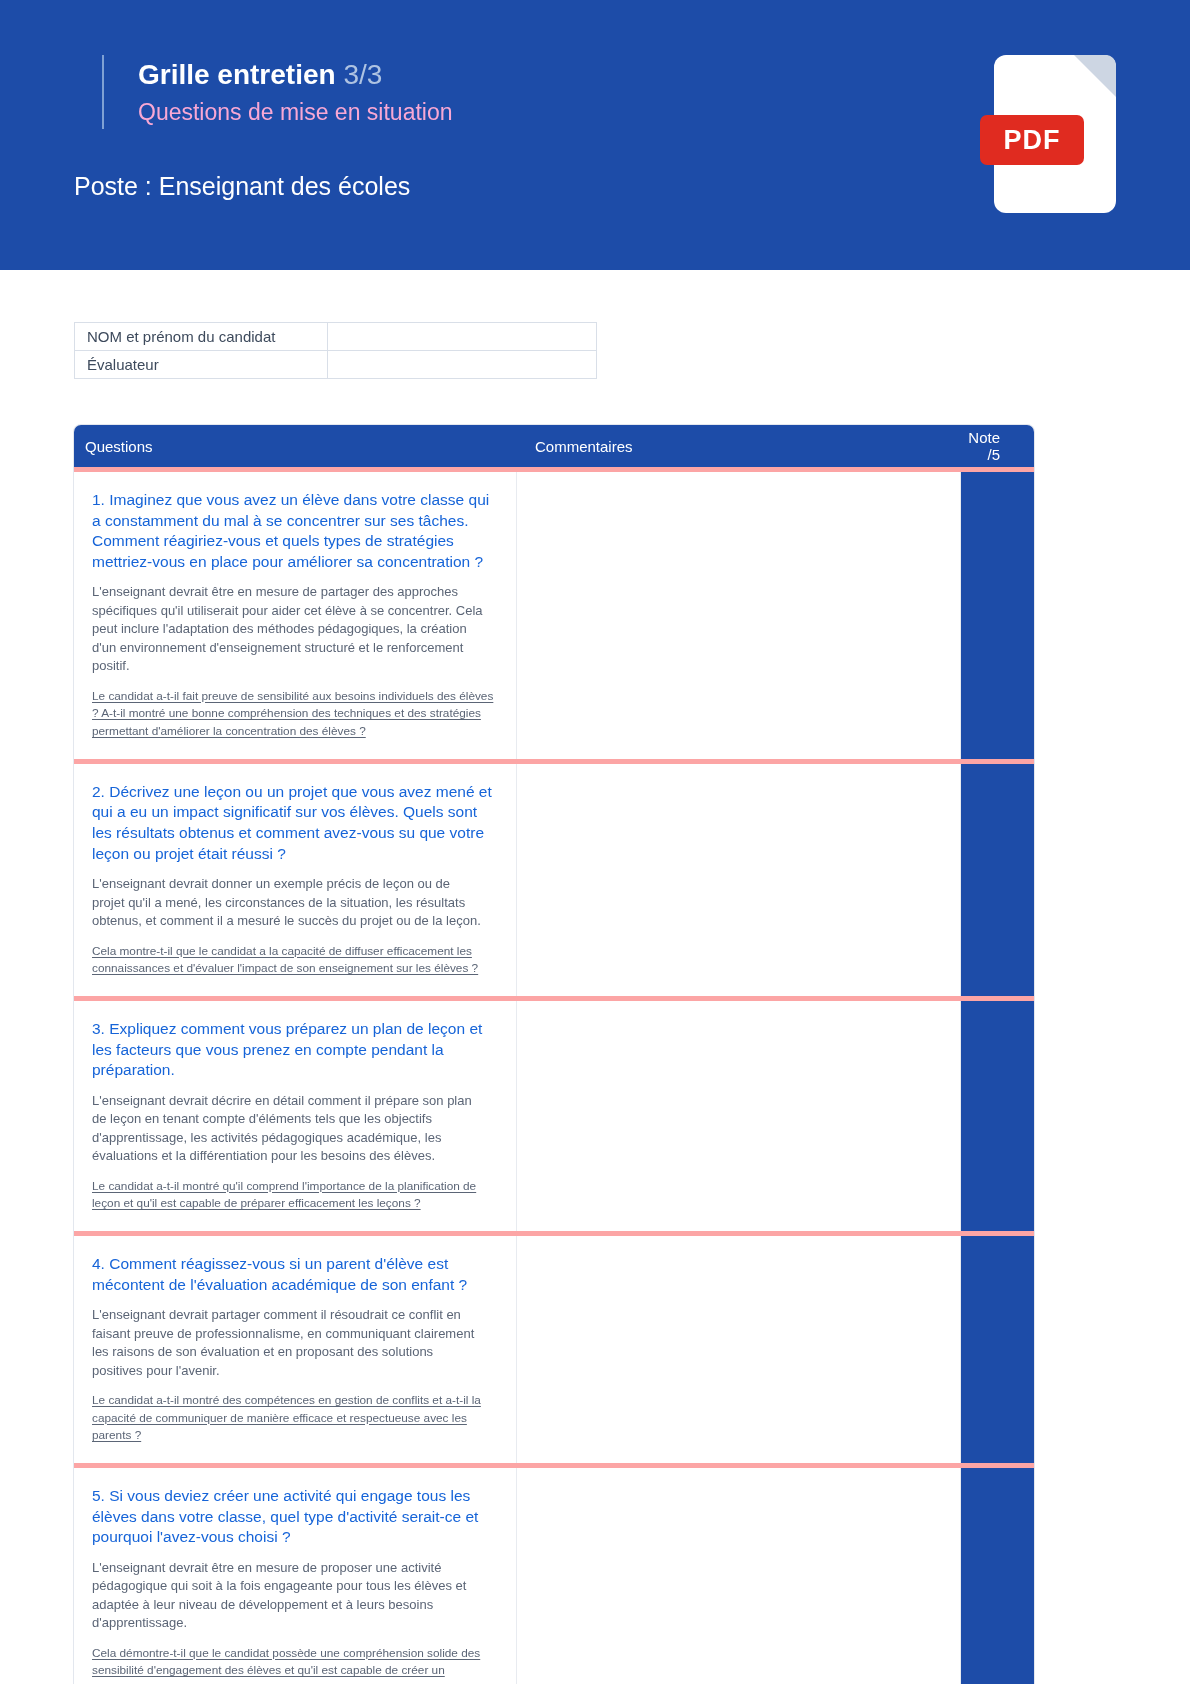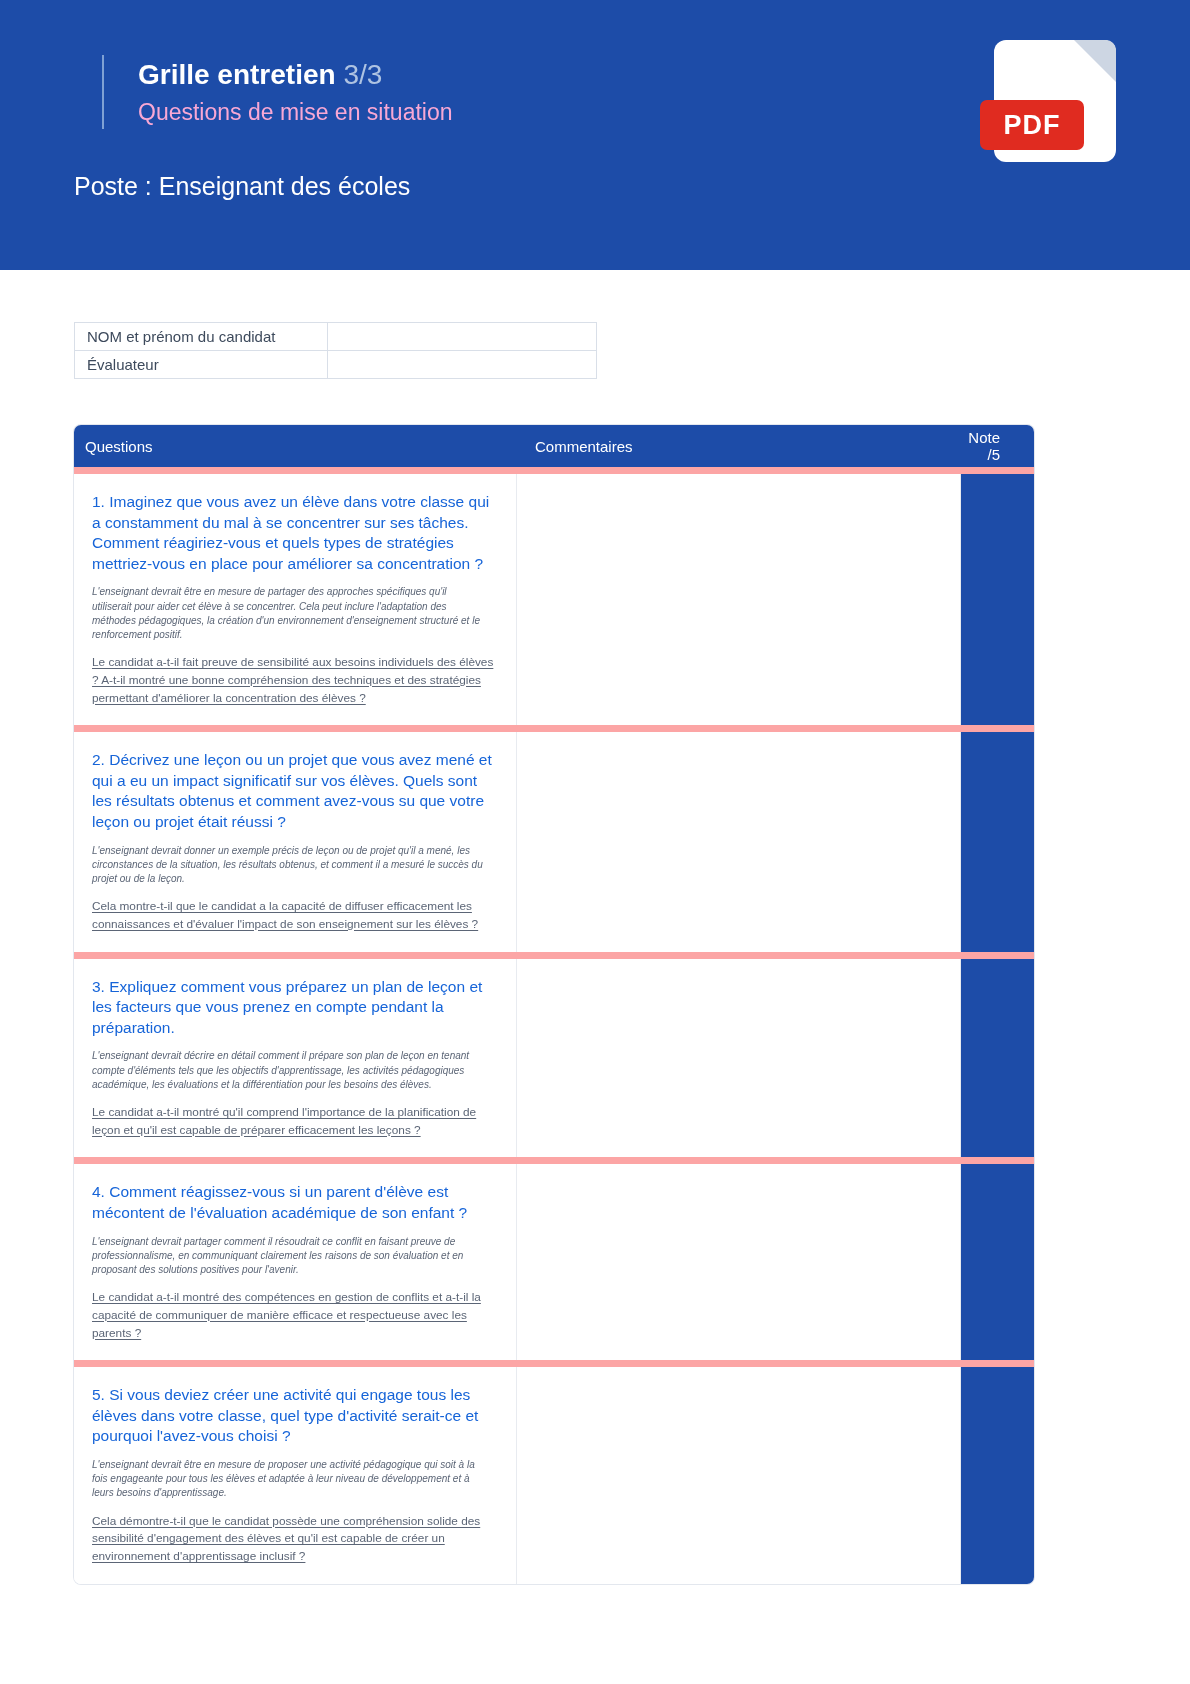--- a/index.html
+++ b/index.html
@@ -82,23 +82,23 @@
     top: 172px;
     font-size: 25px;
     color: #ffffff;
     font-weight: 400;
   }
 
   
   .pdf-icon {
     position: absolute;
     right: 74px;
-    top: 40px;
+    top: 55px;
     width: 122px;
-    height: 122px;
+    height: 158px;
   }
   .pdf-sheet {
     position: absolute;
     inset: 0;
     background: #ffffff;
     border-radius: 12px;
     filter: drop-shadow(0 0 0 rgba(0,0,0,0));
   }
   .pdf-sheet::after {
     content: "";
@@ -178,21 +178,21 @@
     align-items: center;
     font-size: 15px;
   }
   .col-q     { width: 443px; flex: none; padding-left: 11px; }
   .col-c     { width: 444px; flex: none; padding-left: 18px; }
   .col-n     { width: 73px;  flex: none; padding-right: 34px; text-align: right; }
 
   .grid-row {
     display: flex;
     align-items: stretch;
-    border-top: 7px solid #fca5a5;
+    border-top: 5px solid #fca5a5;
     background: #ffffff;
   }
   .grid-row:first-child { border-top: none; }
 
   .cell-q {
     width: 443px;
     flex: none;
     padding: 18px 22px 18px 18px;
     border-right: 1px solid #e8ebf0;
   }
@@ -209,23 +209,22 @@
 
   .q-title {
     color: #1664d8;
     font-size: 15.5px;
     line-height: 1.33;
     font-weight: 400;
     margin: 0 0 11px 0;
   }
   .q-expect {
     color: #5b6576;
-    font-size: 10px;
+    font-size: 13px;
     line-height: 1.42;
-    font-style: italic;
     margin: 0 8px 12px 0;
   }
   .q-criteria {
     color: #5b6576;
     font-size: 11.8px;
     line-height: 1.5;
     text-decoration: underline;
     text-underline-offset: 2px;
     margin: 0;
   }

